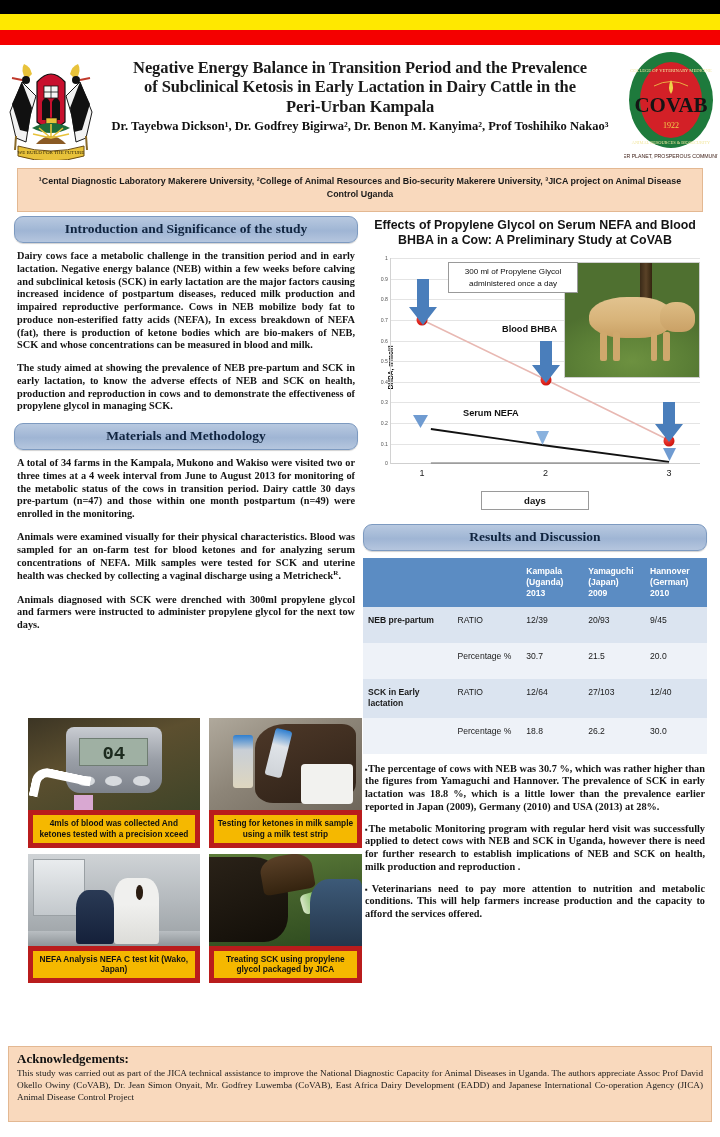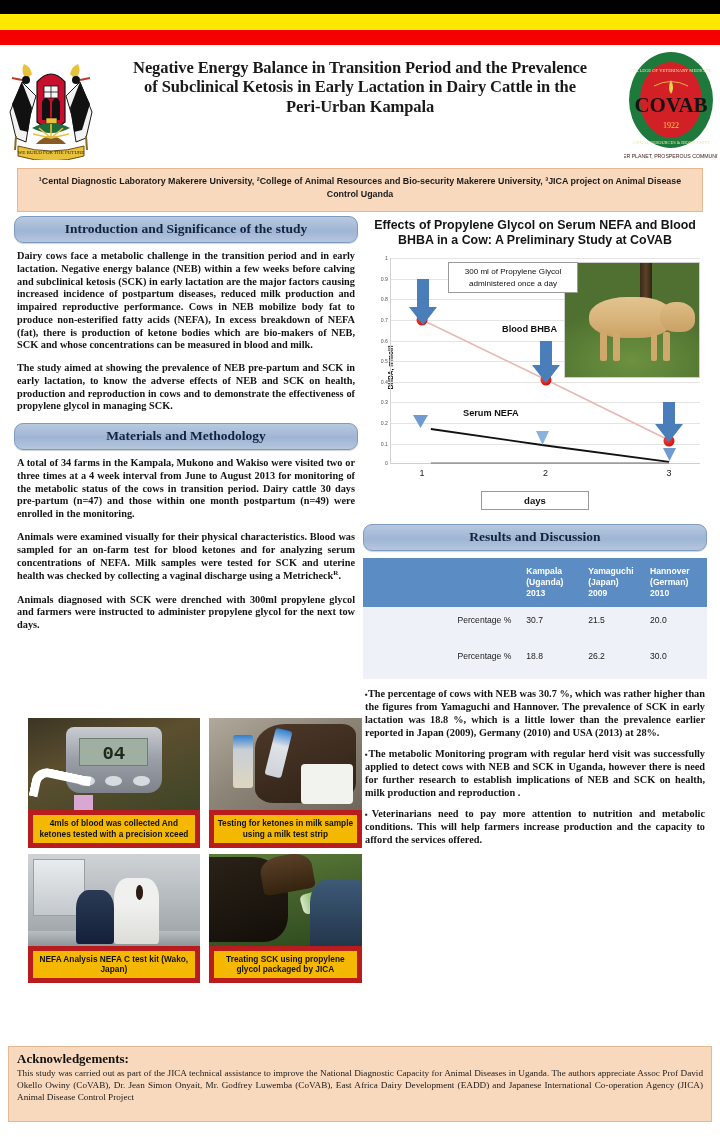--- a/index.html
+++ b/index.html
@@ -291,20 +291,21 @@
     <text x="47" y="78" font-size="8" fill="#f0d24a" text-anchor="middle" font-family="Liberation Serif, serif">1922</text>
     <text x="47" y="108" font-size="5.2" fill="#3a1a12" text-anchor="middle" font-family="Liberation Sans, sans-serif">SAFER PLANET, PROSPEROUS COMMUNITIES</text>
   </svg>
 
   <div class="title-text">
     <div class="title-main">
       <div>Negative Energy Balance in Transition Period and the Prevalence</div>
       <div>of Subclinical Ketosis in  Early Lactation in Dairy Cattle in the</div>
       <div>Peri-Urban Kampala</div>
     </div>
+    <div class="authors">Dr. Tayebwa Dickson¹, Dr. Godfrey Bigirwa², Dr. Benon M. Kanyima², Prof Toshihiko Nakao³</div>
   </div>
 </div>
 
 <div class="affil">¹Cental Diagnostic Laboratory Makerere University, ²College of Animal Resources and  Bio-security Makerere University,  ³JICA project on Animal Disease Control Uganda</div>
 
 <div class="col-left">
 
   <div class="sec-head">Introduction and Significance of the study</div>
   <p class="body-p">Dairy cows face a metabolic challenge in the transition period and in early lactation. Negative energy balance (NEB) within a few weeks before calving and subclinical ketosis (SCK) in early lactation are the major factors causing increased incidence of postpartum diseases, reduced milk production and impaired reproductive performance. Cows in NEB mobilize body fat to produce non-esterified fatty acids (NEFA), In excess breakdown of NEFA (fat), there is production of ketone bodies which are bio-makers of NEB, SCK and whose concentrations can be measured in blood and milk.</p>
   <p class="body-p">The study aimed at showing the prevalence of NEB  pre-partum and SCK in early lactation, to know the adverse effects of NEB and SCK on health, production and reproduction in cows and to demonstrate the effectiveness of propylene glycol in managing SCK.</p>
@@ -489,26 +490,40 @@
           <div>(Japan) 2009</div>
         </th>
         <th>
           <div>Hannover</div>
           <div>(German)</div>
           <div>2010</div>
         </th>
       </tr>
     </thead>
     <tbody>
+      <tr class="r1">
+        <td class="rowhead">NEB pre-partum</td>
+        <td>RATIO</td>
+        <td>12/39</td>
+        <td>20/93</td>
+        <td>9/45</td>
+      </tr>
       <tr class="r2">
         <td class="rowhead"></td>
         <td>Percentage %</td>
         <td>30.7</td>
         <td>21.5</td>
         <td>20.0</td>
+      </tr>
+      <tr class="r3">
+        <td class="rowhead">SCK in Early lactation</td>
+        <td>RATIO</td>
+        <td>12/64</td>
+        <td>27/103</td>
+        <td>12/40</td>
       </tr>
       <tr class="r4">
         <td class="rowhead"></td>
         <td>Percentage %</td>
         <td>18.8</td>
         <td>26.2</td>
         <td>30.0</td>
       </tr>
     </tbody>
   </table>

